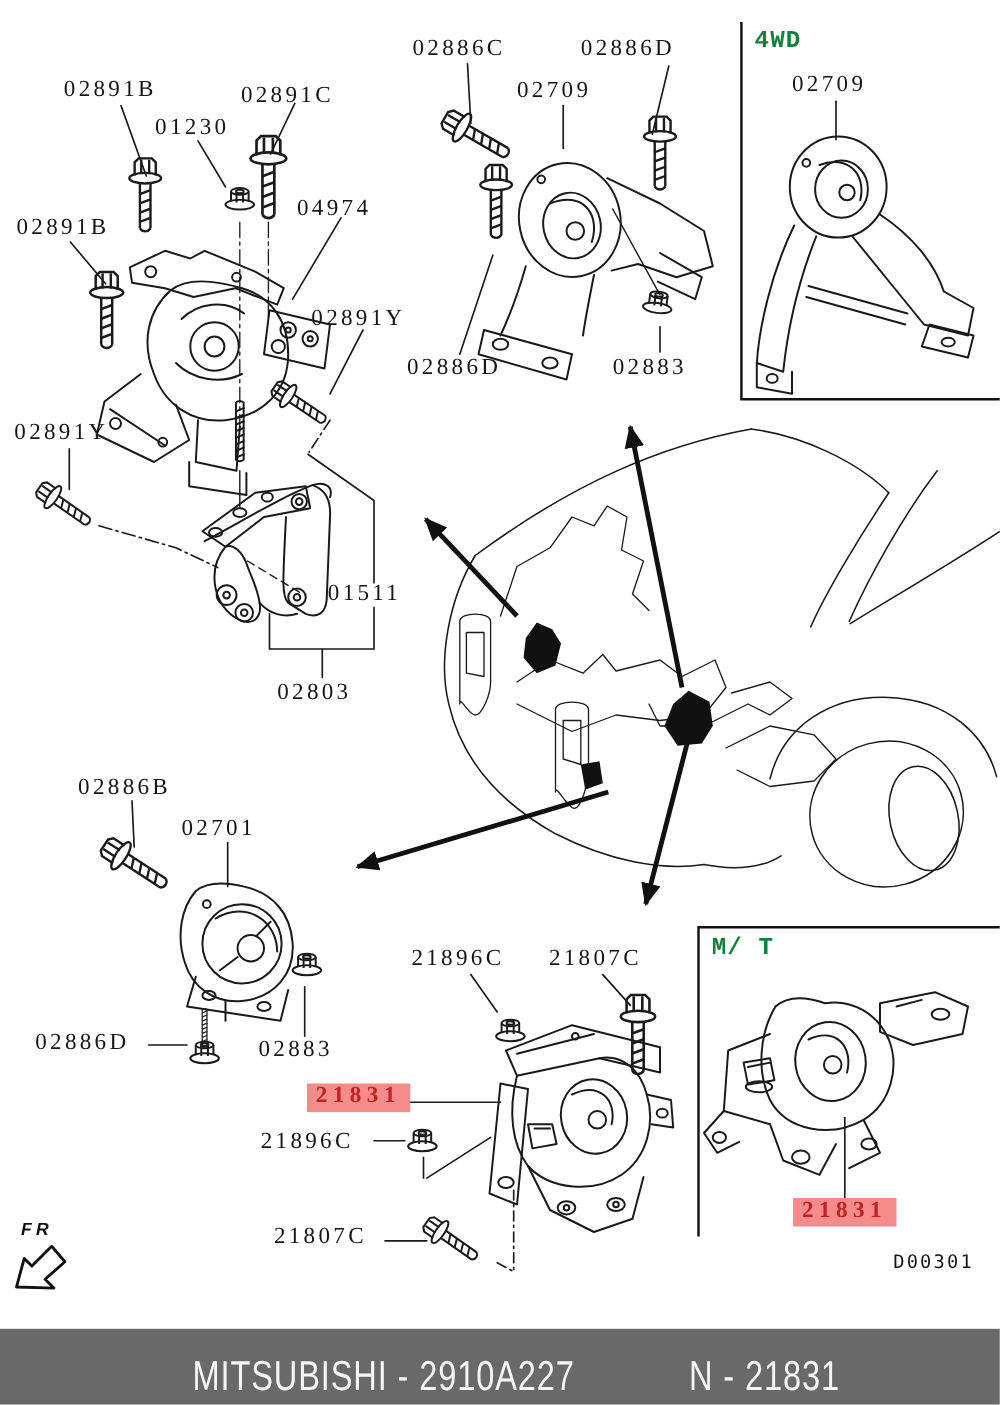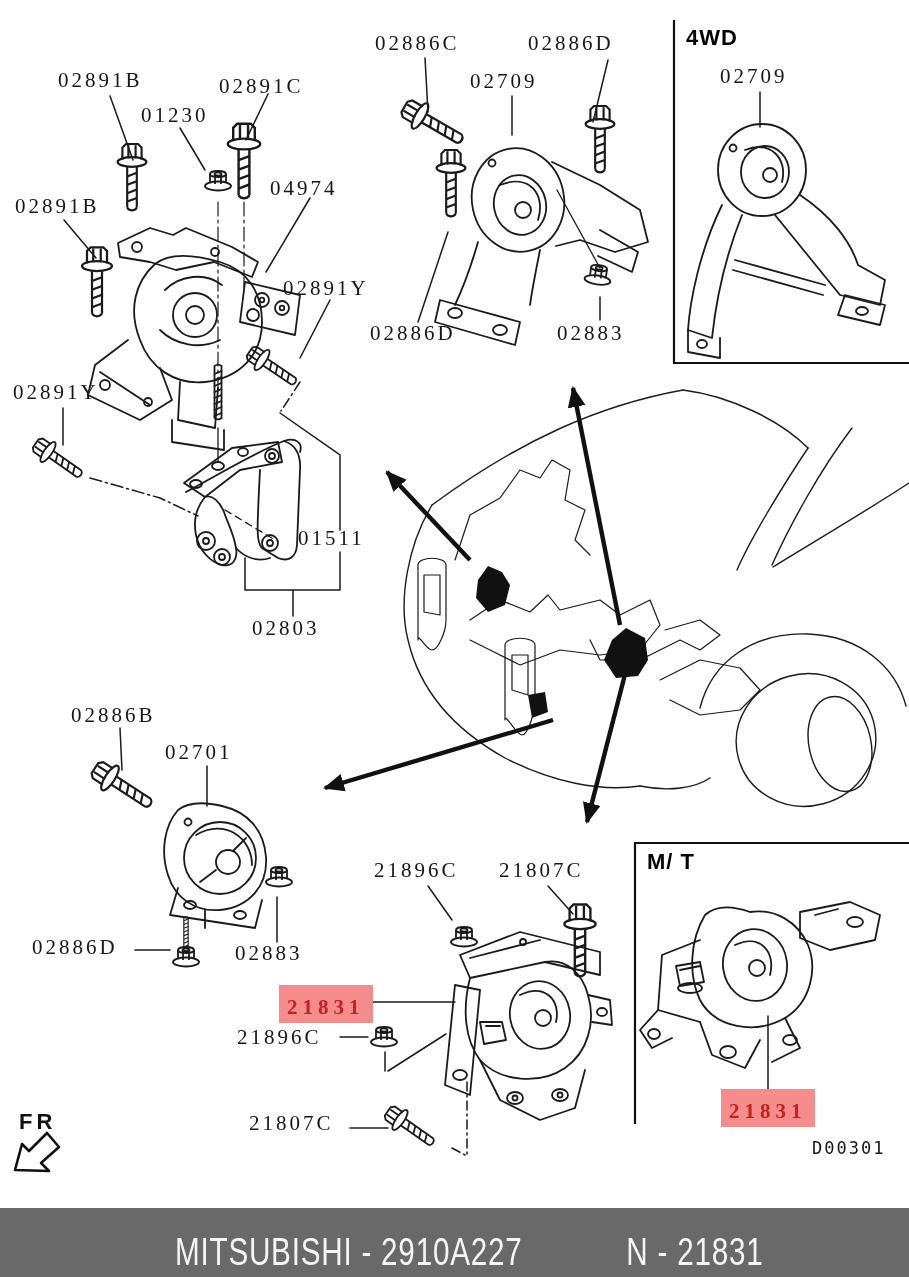--- a/index.html
+++ b/index.html
@@ -1,25 +1,25 @@
 <!DOCTYPE html>
 <html><head>
 <meta charset="utf-8">
 <style>
   html,body{margin:0;padding:0;background:#fff;}
   .stage{position:relative;width:909px;height:1277px;background:#fff;overflow:hidden;
          font-family:"DejaVu Sans Mono","Liberation Mono",monospace;}
   svg{position:absolute;left:0;top:0;}
   .pl{position:absolute;font-size:21px;letter-spacing:3px;color:#161616;line-height:1;white-space:nowrap;font-family:Liberation Serif, serif;}
-  .hl{padding:12px 8px 5px 8px;font-weight:bold;letter-spacing:5px;}
-  .inset-lab{position:absolute;font-family:Liberation Sans, sans-serif;font-weight:600;
-             font-size:22px;color:#000000;letter-spacing:1px;line-height:1;}
+  .hl{padding:0 8px 5px 8px;font-weight:bold;letter-spacing:5px;}
+  .inset-lab{position:absolute;font-family:Liberation Mono, monospace;font-weight:600;
+             font-size:22px;color:#15803d;letter-spacing:1px;line-height:1;}
   .code-lab{position:absolute;font-size:17px;letter-spacing:2px;color:#161616;line-height:1;}
-  .fr-lab{position:absolute;font-family:"Liberation Sans",sans-serif;font-size:22px;font-weight:600;
-          letter-spacing:4px;color:#111;line-height:1;}
+  .fr-lab{position:absolute;font-family:"Liberation Sans",sans-serif;font-size:16px;font-weight:600;
+          letter-spacing:4px;color:#111;line-height:1;font-style:italic;}
   .banner{position:absolute;left:0;top:1188px;width:909px;height:89px;
           display:flex;align-items:center;justify-content:center;gap:36px;}
   .banner span{font-family:"Liberation Sans",sans-serif;font-size:38px;font-weight:400;
                transform:scaleX(.78);letter-spacing:1px;white-space:nowrap;}
 </style>
 </head>
 <body>
 
 <div class="stage">
 

